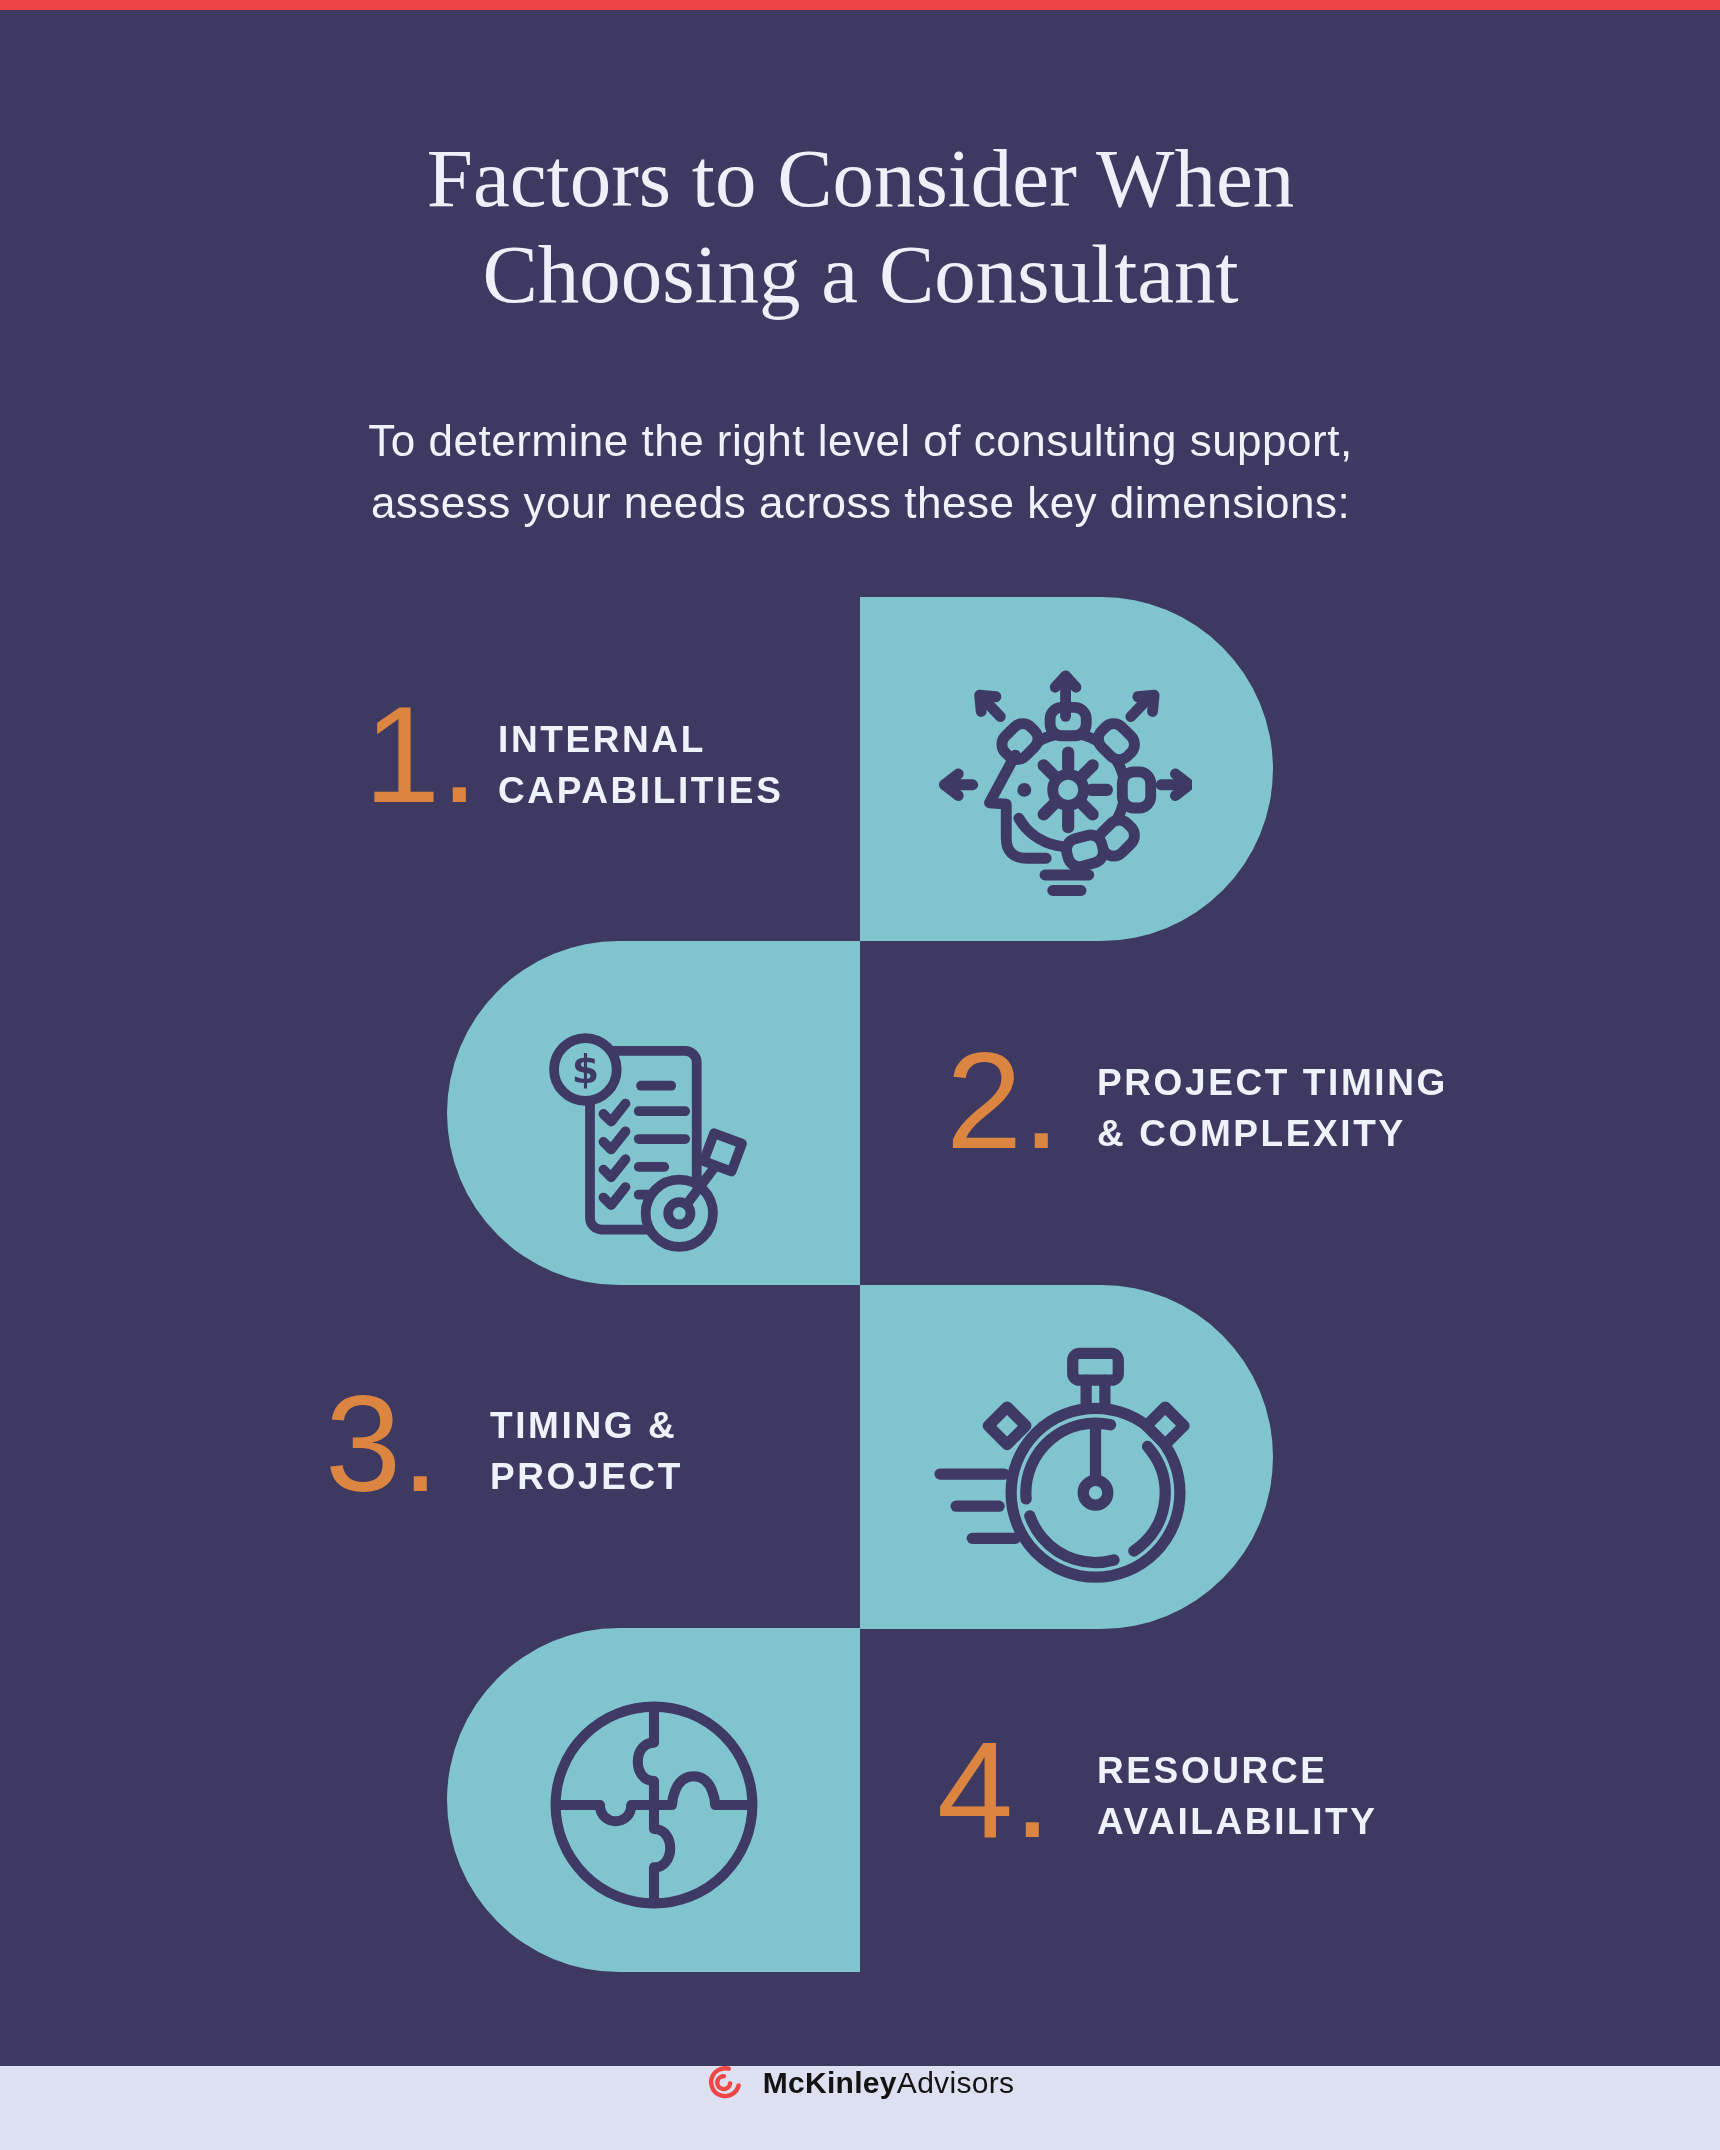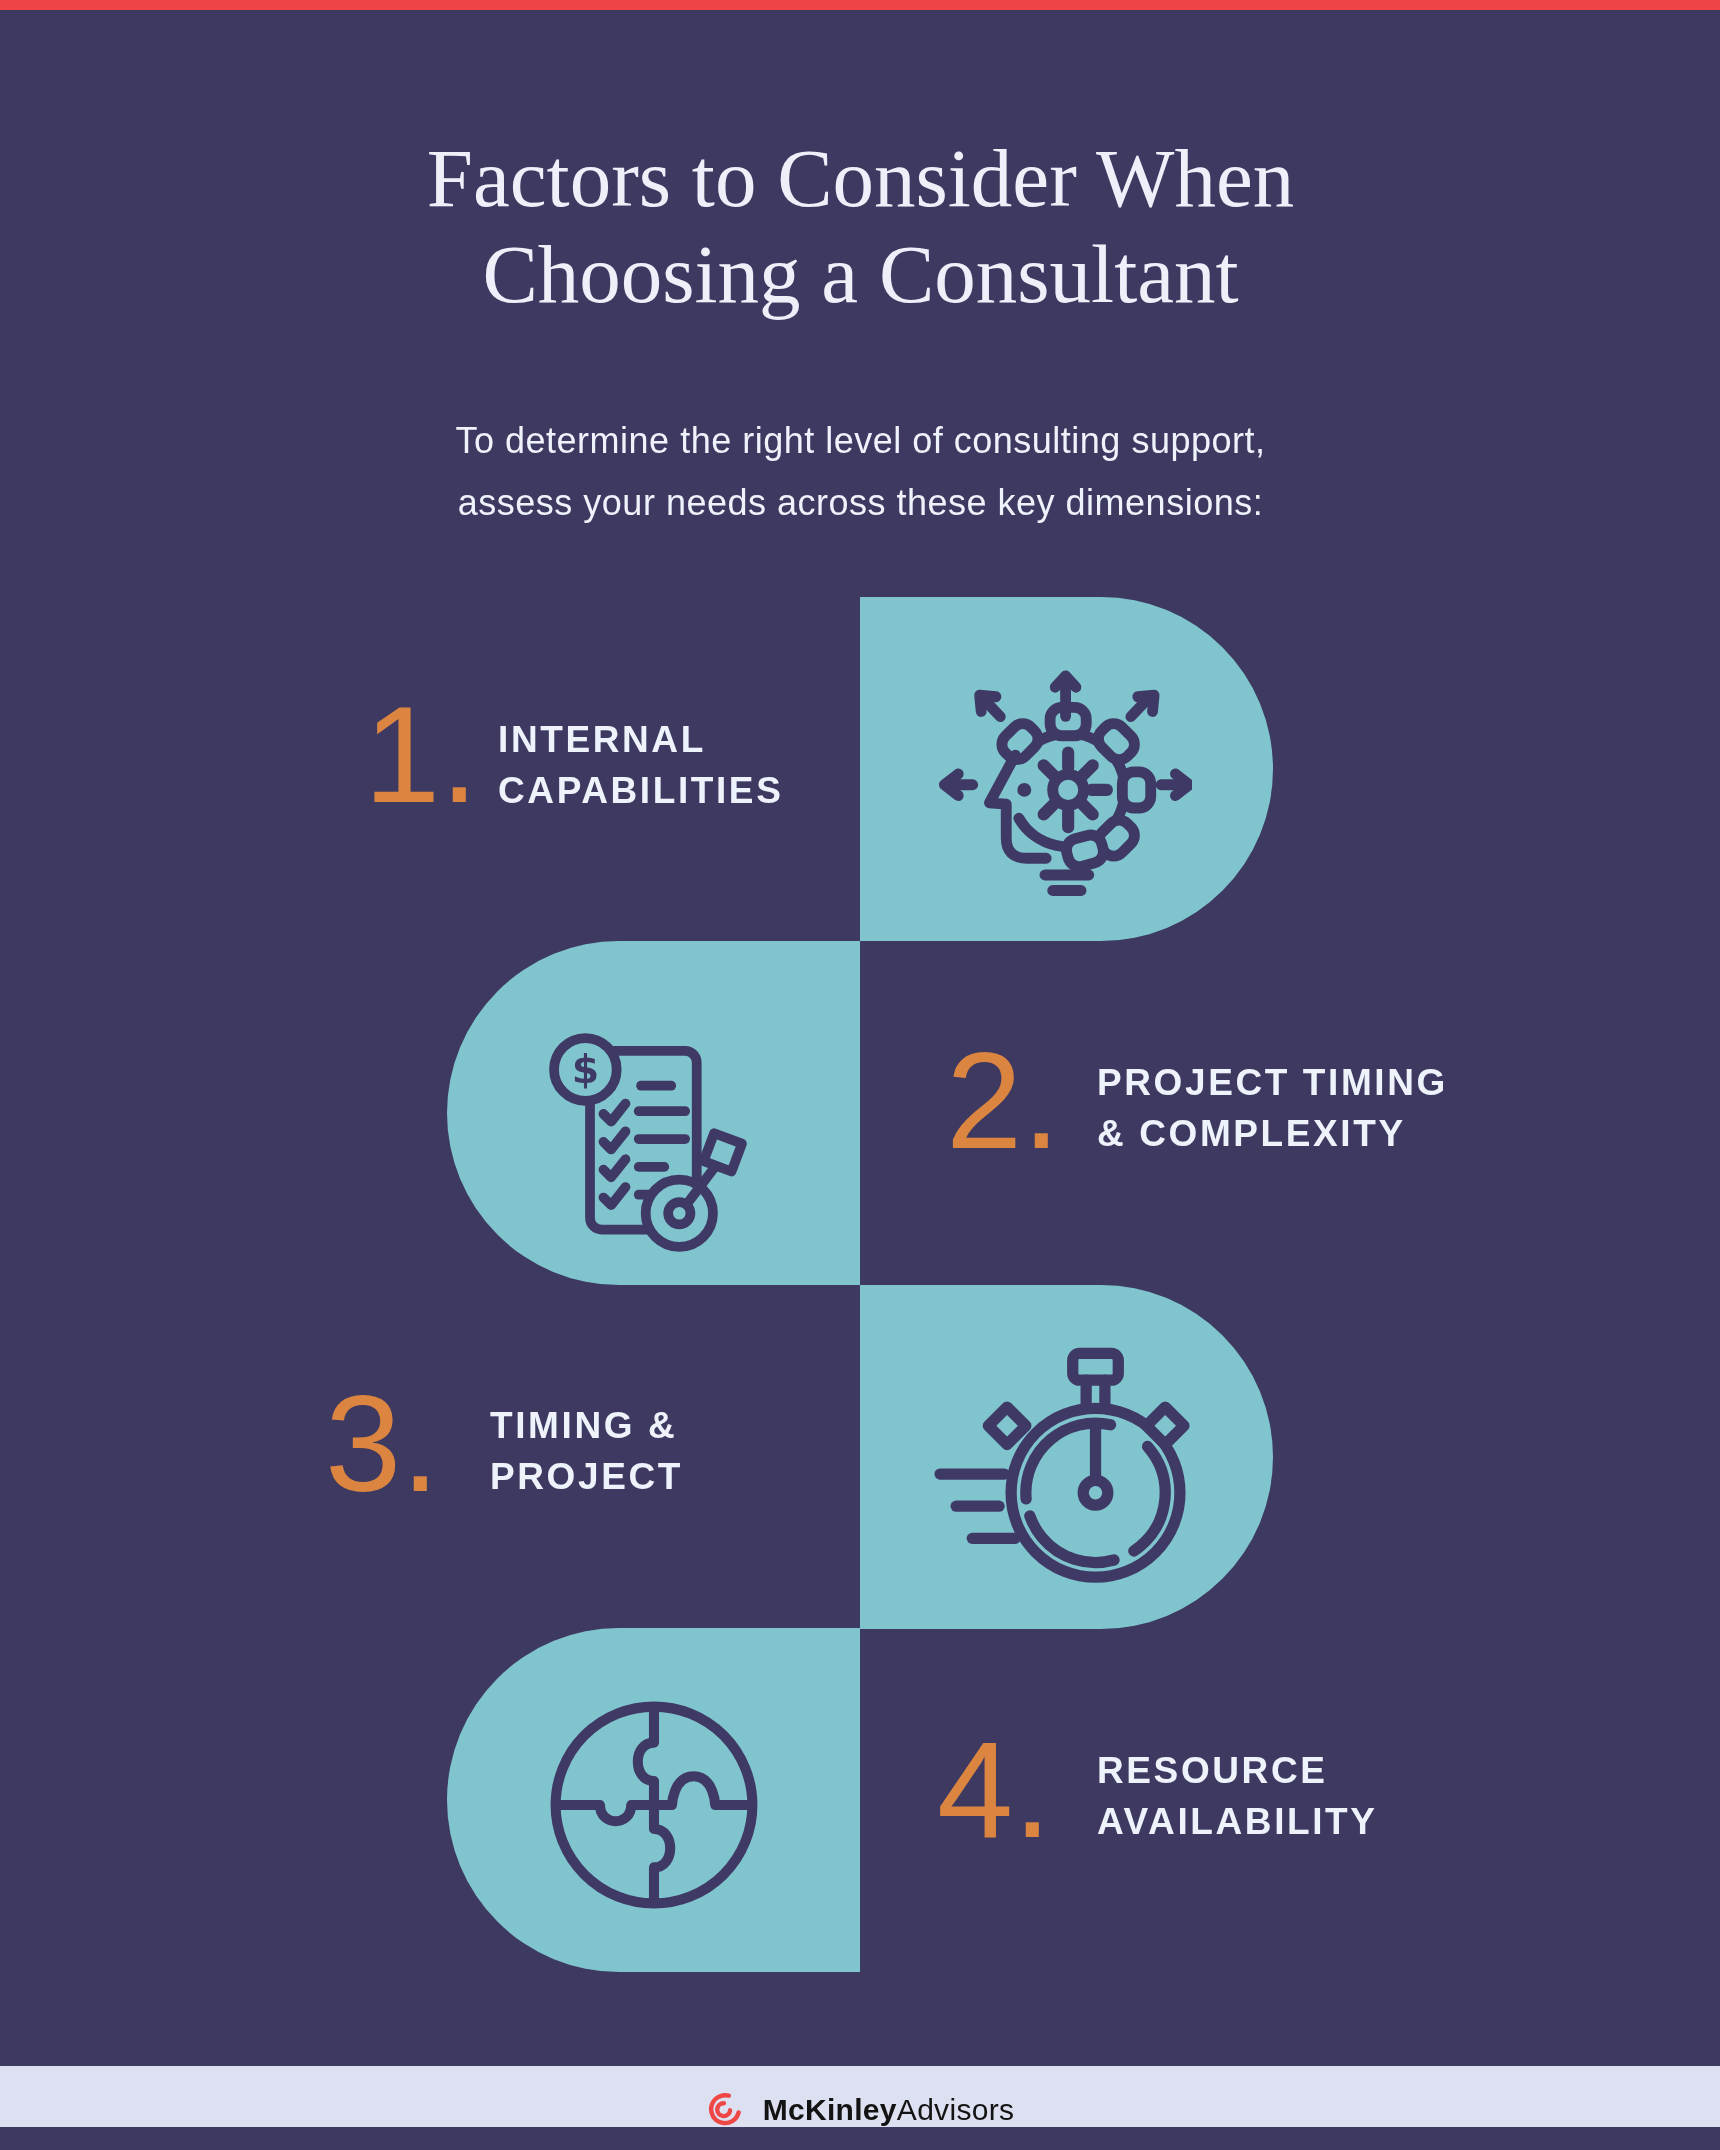--- a/index.html
+++ b/index.html
@@ -10,21 +10,21 @@
   html,body{margin:0;padding:0;}
   .page{position:relative;width:1721px;height:2151px;background:var(--background);
         overflow:hidden;font-family:"Liberation Sans","DejaVu Sans",sans-serif;}
   .top-bar{position:absolute;top:0;left:0;right:0;height:10.3px;background:var(--top_bar_red);}
 
   .title{position:absolute;left:0;right:0;top:130px;margin:0;text-align:center;
          font-family:"Liberation Serif","DejaVu Serif",serif;font-weight:400;
          font-size:83px;line-height:96px;color:var(--title_text);}
   .title span{display:block;}
   .subtitle{position:absolute;left:0;right:0;top:410px;margin:0;text-align:center;
-            font-size:36px;line-height:62px;color:var(--body_text);letter-spacing:0.5px;}
+            font-size:44px;line-height:62px;color:var(--body_text);letter-spacing:0.5px;}
   .subtitle span{display:block;}
 
   .shape{position:absolute;width:413px;height:344px;background:var(--shape_teal);}
   .shape.cap-right{left:860px;border-radius:0 172px 172px 0;}
   .shape.cap-left{left:447px;border-radius:172px 0 0 172px;}
   #shape-1{top:597px;} #shape-2{top:941px;} #shape-3{top:1285px;} #shape-4{top:1628px;}
 
   .icon{position:absolute;}
   #icon-1{left:74px;top:51px;width:258px;height:258px;}
   #icon-2{left:85px;top:89px;width:232px;height:232px;}
@@ -44,22 +44,22 @@
               color:var(--accent_orange);font-weight:400;}
   #num-1{left:364px;top:686px;} #num-2{left:946px;top:1032px;}
   #num-3{left:325px;top:1375px;} #num-4{left:937px;top:1721px;}
 
   .factor-title{position:absolute;font-size:37px;line-height:51px;font-weight:700;
                 color:var(--body_text);letter-spacing:2.6px;}
   .factor-title span{display:block;}
   #ft-1{left:498px;top:714px;} #ft-2{left:1097px;top:1057px;}
   #ft-3{left:490px;top:1400px;} #ft-4{left:1097px;top:1745px;}
 
-  .footer{position:absolute;left:0;right:0;top:2066px;height:61px;background:var(--footer_bg);
-          display:flex;align-items:flex-end;justify-content:center;gap:22px;}
+  .footer{position:absolute;left:0;right:0;top:2066px;height:84px;background:var(--footer_bg);
+          display:flex;align-items:flex-start;justify-content:center;gap:22px;}
   .logo{width:34px;height:34px;}
   .logo .arm{fill:none;stroke:var(--logo_red);stroke-width:13;stroke-linecap:round;}
   .brand{font-size:30px;color:var(--logo_text);letter-spacing:0.3px;}
   .brand .b{font-weight:700;} .brand .r{font-weight:400;}
 </style>
 </head>
 <body>
 
 <div class="page">
 

